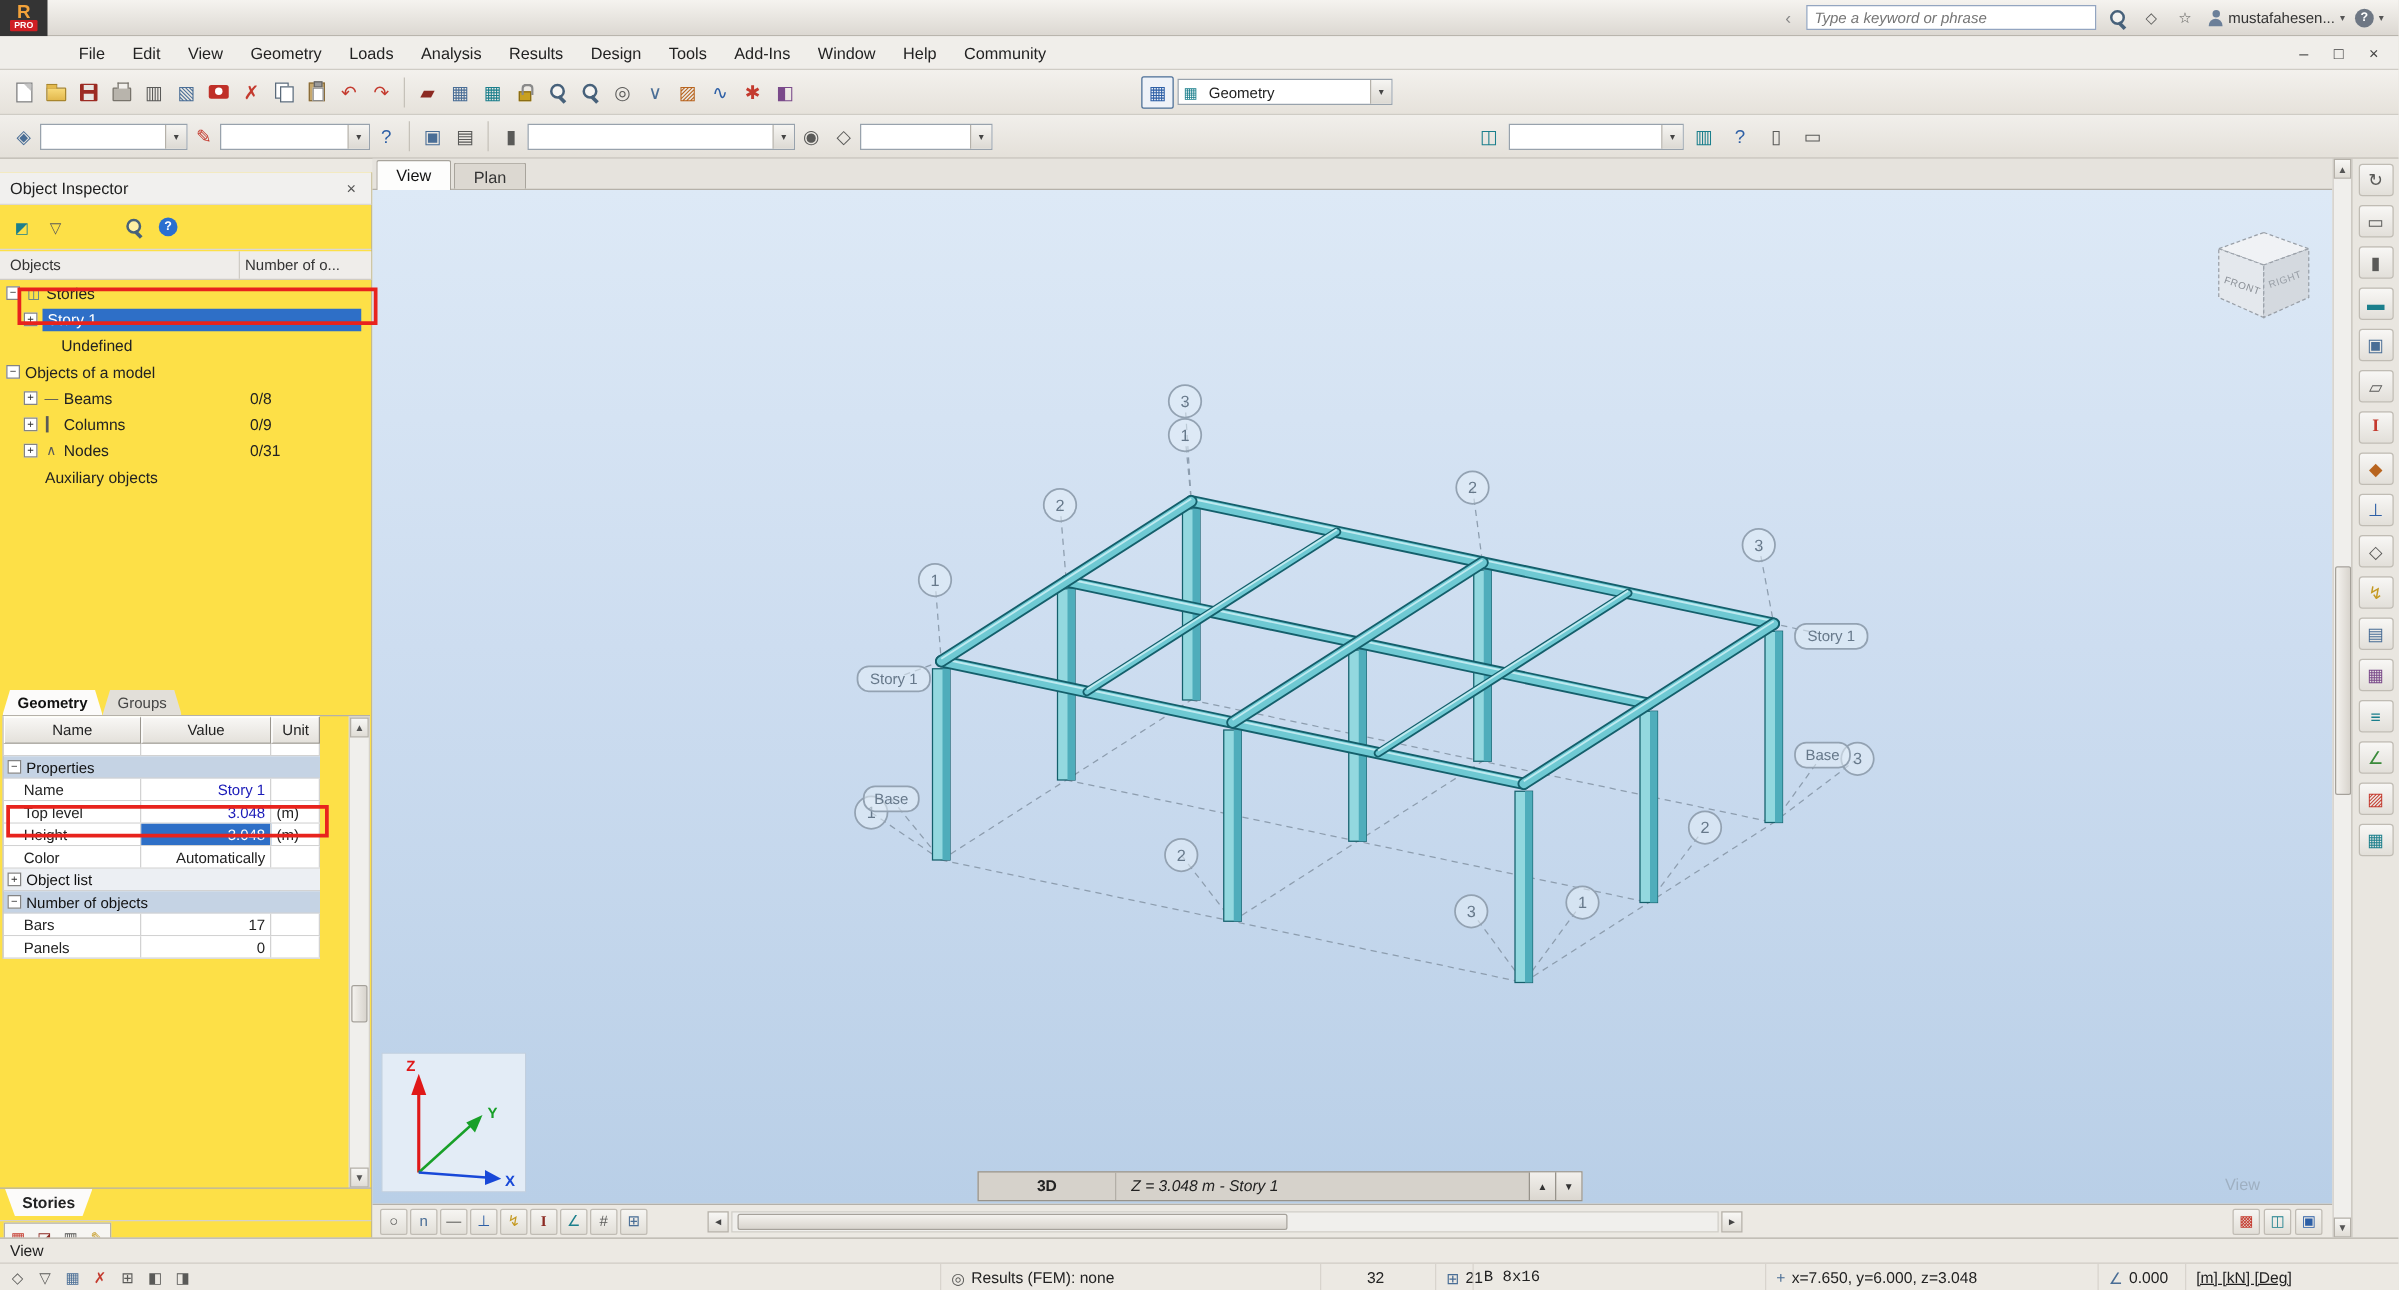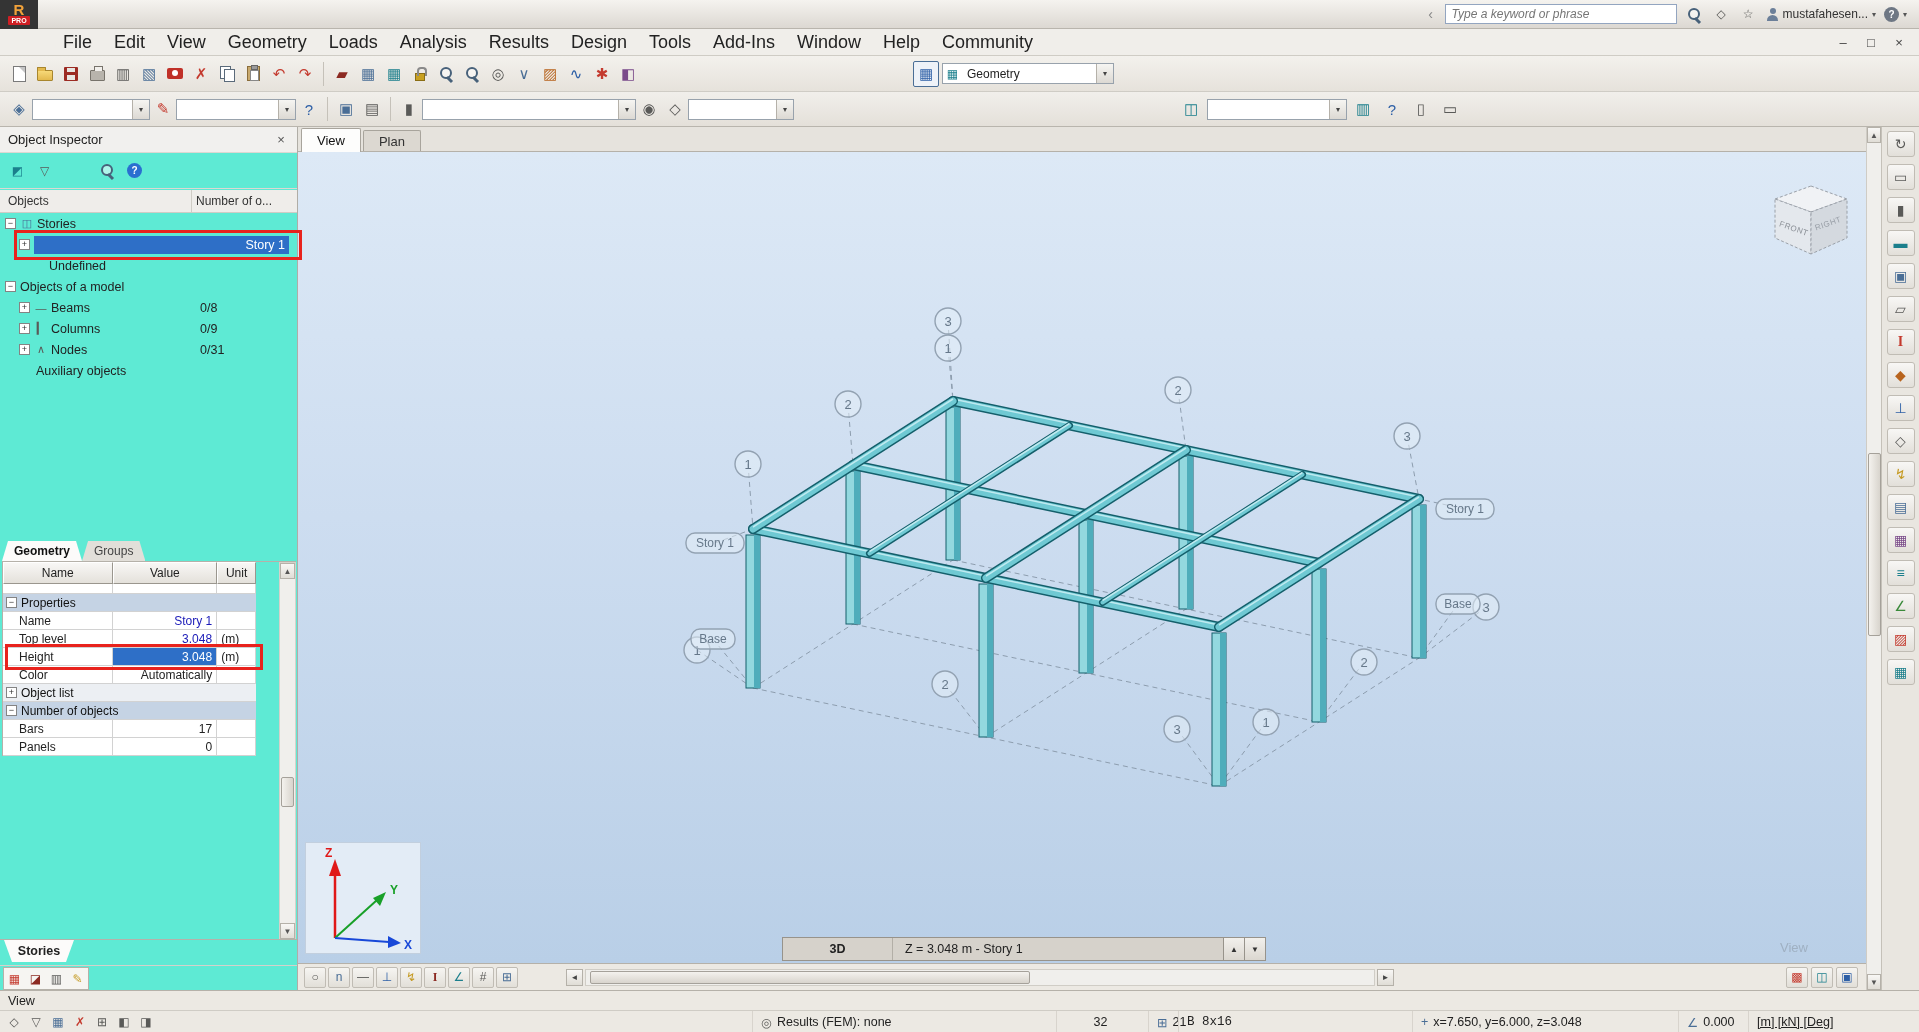--- a/index.html
+++ b/index.html
@@ -15,21 +15,21 @@
 .logo .pro{background:#cf1f24;color:#fff;font-size:7px;font-weight:bold;line-height:9px;padding:0 3px;border-radius:1px;}
 .title-text{position:absolute;left:345px;top:7px;font-size:13px;color:#333;white-space:nowrap;}
 .tb-right{margin-left:auto;display:flex;align-items:center;gap:8px;padding-right:12px;}
 .chev{color:#888;font-size:14px;width:12px;text-align:center;}
 .searchbox{width:232px;height:20px;border:1px solid #93a5c0;background:#fff;font-style:italic;font-size:12px;color:#8b8b8b;padding:0 6px;font-family:"Liberation Sans",sans-serif;}
 .tb-user{display:flex;align-items:center;gap:4px;font-size:12px;color:#333;}
 .caret-sm{font-size:8px;color:#555;}
 
 
 .menubar{left:0;top:29px;width:1919px;height:27px;background:#f0eeea;border-bottom:1px solid #cfccc5;display:flex;align-items:center;padding-left:52px;}
-.mitem{padding:20px 11px;font-size:18px;color:#222;}
+.mitem{padding:20px 11px;font-size:13px;color:#222;}
 .winbtns{margin-left:auto;display:flex;padding-right:6px;}
 .winbtn{width:28px;height:22px;display:flex;align-items:center;justify-content:center;font-size:13px;color:#444;}
 
 
 .toolbar1{left:0;top:56px;width:1919px;height:36px;background:linear-gradient(#f3f1ed,#e6e2db);border-bottom:1px solid #cfccc5;display:flex;align-items:center;padding-left:6px;}
 .toolbar2{left:0;top:92px;width:1919px;height:35px;background:linear-gradient(#f1efeb,#e4e0d9);border-bottom:1px solid #b9b5ad;display:flex;align-items:center;padding-left:6px;}
 .ic{display:inline-flex;width:26px;height:26px;align-items:center;justify-content:center;font-size:15px;border-radius:2px;flex:none;}
 .ic16{display:inline-flex;width:19px;height:19px;align-items:center;justify-content:center;font-size:12px;flex:none;}
 .tsep{width:1px;height:24px;background:#c5c1b9;margin:0 5px;flex:none;}
 .red{color:#c43a2e}.dkred{color:#8c2a22}.teal{color:#1b7f8c}.blue{color:#2d5fa6}.gray{color:#5a5a58}
@@ -64,21 +64,21 @@
 .i-mag{width:15px;height:15px;position:relative;}
 .i-mag::before{content:"";position:absolute;top:1px;left:1px;width:8px;height:8px;border:2px solid #47617a;border-radius:50%;background:rgba(255,255,255,.5);}
 .i-mag::after{content:"";position:absolute;bottom:0;right:1px;width:7px;height:3px;background:#47617a;transform:rotate(45deg);}
 .i-user{width:13px;height:13px;position:relative;}
 .i-user::before{content:"";position:absolute;top:0;left:4px;width:6px;height:6px;border-radius:50%;background:#6b7f99;}
 .i-user::after{content:"";position:absolute;bottom:0;left:1px;width:11px;height:6px;border-radius:6px 6px 0 0;background:#6b7f99;}
 .i-helpc{width:15px;height:15px;border-radius:50%;background:#6e7784;color:#fff;font-size:10px;font-weight:bold;display:flex;align-items:center;justify-content:center;}
 .i-helpb{width:15px;height:15px;border-radius:50%;background:#2a6fd0;color:#fff;font-size:10px;font-weight:bold;display:flex;align-items:center;justify-content:center;}
 
 
-.leftpanel{left:0;top:127px;width:298px;height:863px;background:#5eead4;border-right:1px solid #b0ada6;text-align:right;}
+.leftpanel{left:0;top:138px;width:298px;height:863px;background:#fde047;border-right:1px solid #b0ada6;}
 .op-title{position:absolute;left:0;top:0;width:100%;height:26px;display:flex;align-items:center;padding:0 8px;font-size:13px;color:#222;border-bottom:1px solid #dcd8d2;background:#f1f0ee;}
 .op-close{margin-left:auto;width:16px;height:16px;display:flex;align-items:center;justify-content:center;color:#555;font-size:13px;}
 .op-tools{position:absolute;left:0;top:26px;width:100%;height:36px;display:flex;align-items:center;gap:8px;padding-left:8px;border-bottom:1px solid #dcd8d2;}
 .op-treehead{position:absolute;left:0;top:63px;width:100%;height:23px;display:flex;background:#efedea;border-bottom:1px solid #cfccc5;font-size:12px;color:#333;}
 .oth-c1{width:192px;display:flex;align-items:center;padding-left:8px;border-right:1px solid #cfccc5;}
 .oth-c2{flex:1;display:flex;align-items:center;padding-left:4px;}
 .op-tree{position:absolute;left:0;top:86px;width:100%;font-size:12.5px;}
 .trow{height:21px;display:flex;align-items:center;padding-left:5px;position:relative;}
 .ind1{padding-left:19px;}
 .ind2{padding-left:49px;}
@@ -115,21 +115,21 @@
 
 .viewwrap{left:298px;top:127px;width:1568px;height:863px;background:#e6e3dd;}
 .viewtabs{position:absolute;left:0;top:0;width:100%;height:25px;background:#e6e3dd;display:flex;align-items:flex-end;padding-left:3px;border-bottom:1px solid #b5b1a9;}
 .vtab{height:21px;padding:0 15px;display:flex;align-items:center;font-size:13px;background:#dcd8d1;border:1px solid #a8a49c;border-bottom:none;border-radius:2px 2px 0 0;margin-right:2px;color:#333;}
 .vtab.active{background:#fdfdfc;height:24px;margin-bottom:-1px;color:#111;}
 .canvas{position:absolute;left:0;top:25px;width:1568px;height:811px;background:linear-gradient(180deg,#dde9f6 0%,#cdddf0 45%,#b9cfe7 100%);overflow:hidden;}
 .vcube{position:absolute;left:1470px;top:30px;}
 .triad{position:absolute;left:7px;top:690px;}
 .level-bar{position:absolute;left:484px;bottom:2px;width:484px;height:24px;background:#d6d2cb;border:1px solid #97938b;display:flex;align-items:stretch;font-size:12.5px;}
 .lb-mode{width:110px;display:flex;align-items:center;justify-content:center;border-right:1px solid #b3afa7;font-weight:bold;color:#222;}
-.lb-text{flex:1;display:flex;align-items:center;padding-left:12px;color:#222;}
+.lb-text{flex:1;display:flex;align-items:center;padding-left:12px;color:#222;font-style:italic;}
 .lb-btn{width:21px;background:linear-gradient(#f2f0ec,#dbd7d0);border-left:1px solid #97938b;display:flex;align-items:center;justify-content:center;font-size:8px;color:#333;}
 .vcaption{position:absolute;right:58px;bottom:8px;color:#9fb0c2;font-size:13px;}
 .vbottom{position:absolute;left:0;bottom:0;width:100%;height:27px;background:#ece9e3;border-top:1px solid #b5b1a9;display:flex;align-items:center;padding-left:6px;gap:2px;}
 .vbtn{display:inline-flex;width:22px;height:21px;align-items:center;justify-content:center;font-size:12px;background:linear-gradient(#f6f5f2,#e2dfd8);border:1px solid #c0bcb4;border-radius:2px;flex:none;}
 .sbtn{display:inline-flex;width:17px;height:17px;align-items:center;justify-content:center;font-size:8px;color:#444;background:linear-gradient(#f8f7f5,#e0ddd6);border:1px solid #b5b1a9;flex:none;}
 .htrack{width:790px;height:17px;background:#f0efec;border:1px solid #d0cdc6;position:relative;flex:none;}
 .hthumb{position:absolute;left:4px;top:1px;width:440px;height:13px;background:linear-gradient(#f4f2ee,#d8d4cd);border:1px solid #a5a19a;border-radius:2px;}
 .vb-right{margin-left:auto;display:flex;gap:3px;margin-right:8px;}
 
 

